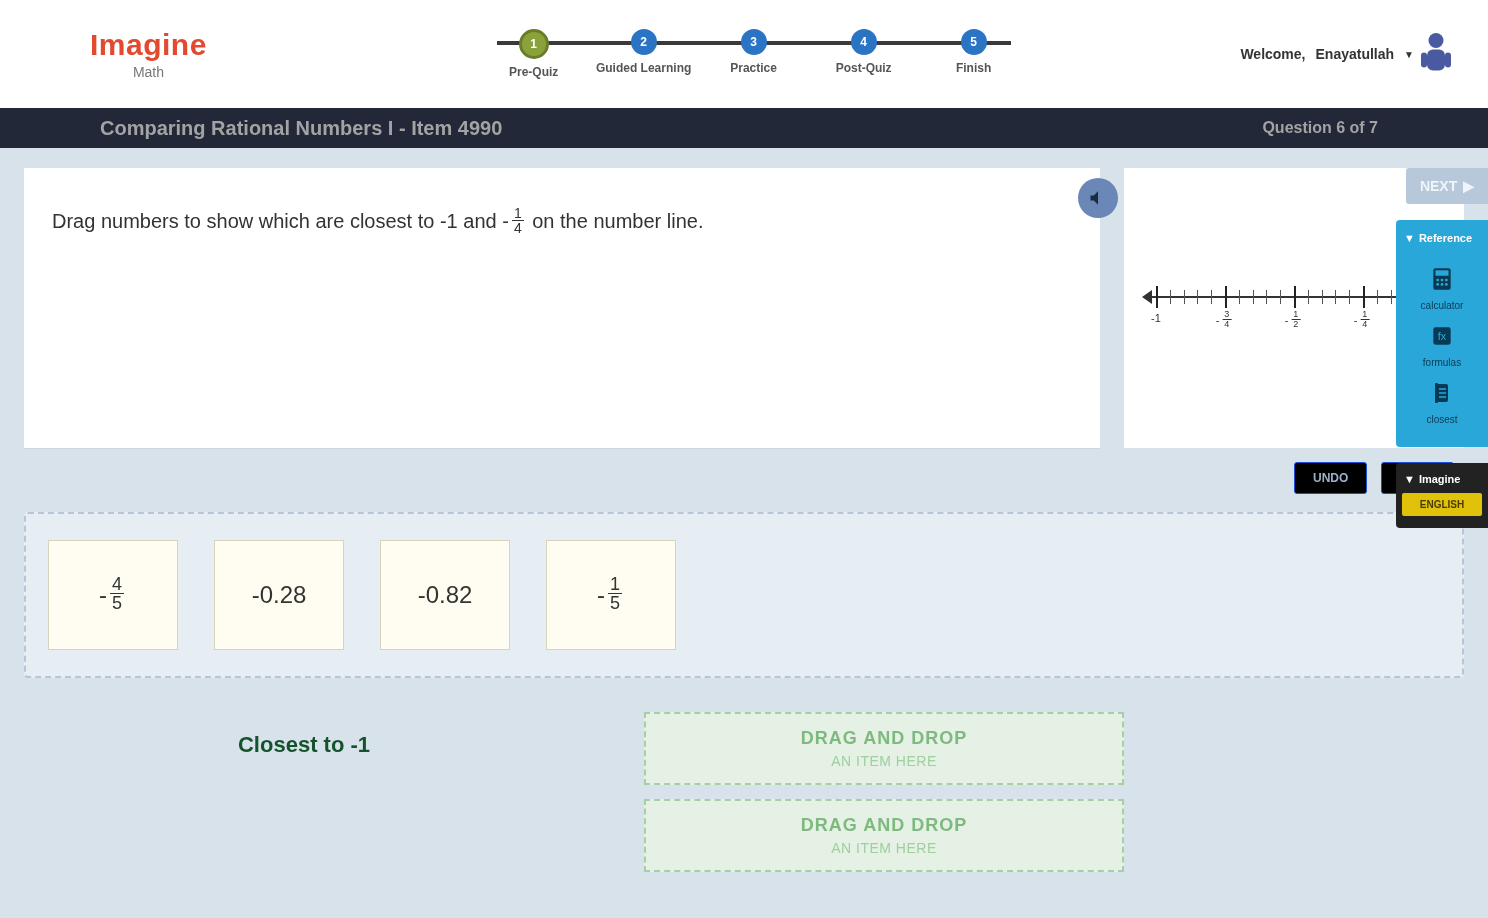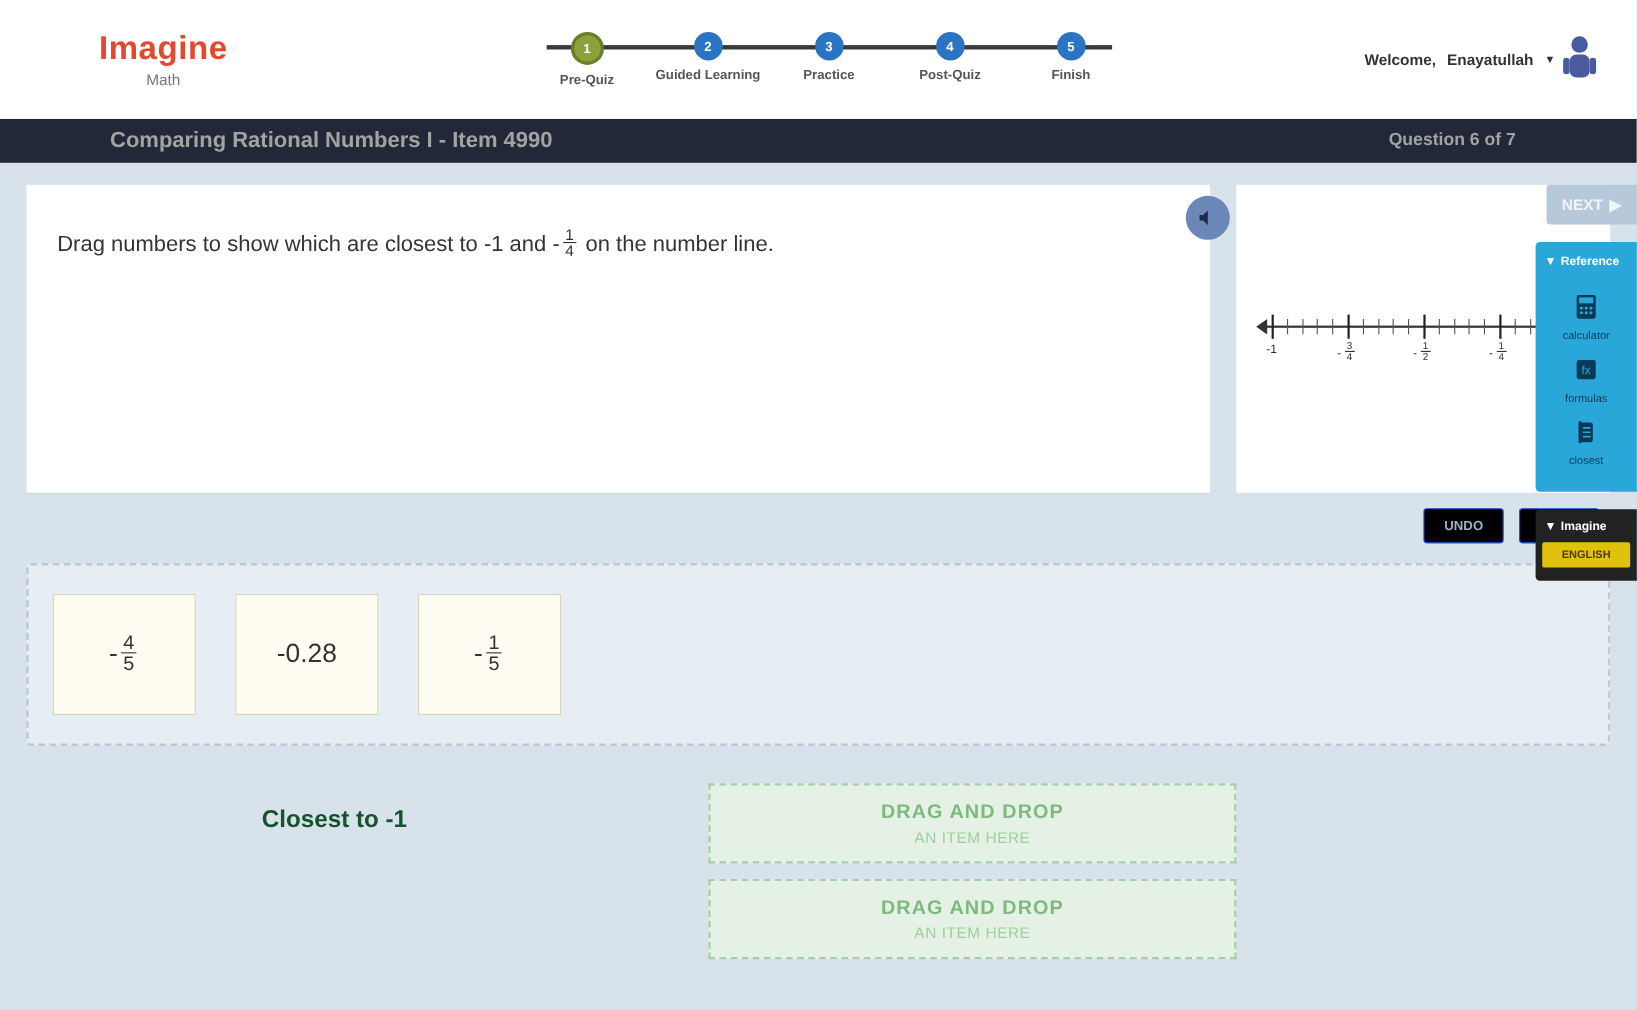--- a/index.html
+++ b/index.html
@@ -379,20 +379,21 @@
     <div class="ghost-btn">REDO</div>
   </div>
 
   <div class="drag-pool">
 
   <div class="tile">-<span class="frac">
           <span class="n">4</span>
           <span class="d">5</span>
         </span></div>
       <div class="tile">-0.28</div>
+      <div class="tile">-0.82</div>
       <div class="tile">-<span class="frac">
           <span class="n">1</span>
           <span class="d">5</span>
         </span></div>
     </div>
 
   <div class="drop-area">
     <div class="drop-label">Closest to -1</div>
     <div class="drop-slots">
       <div class="drop-slot">

